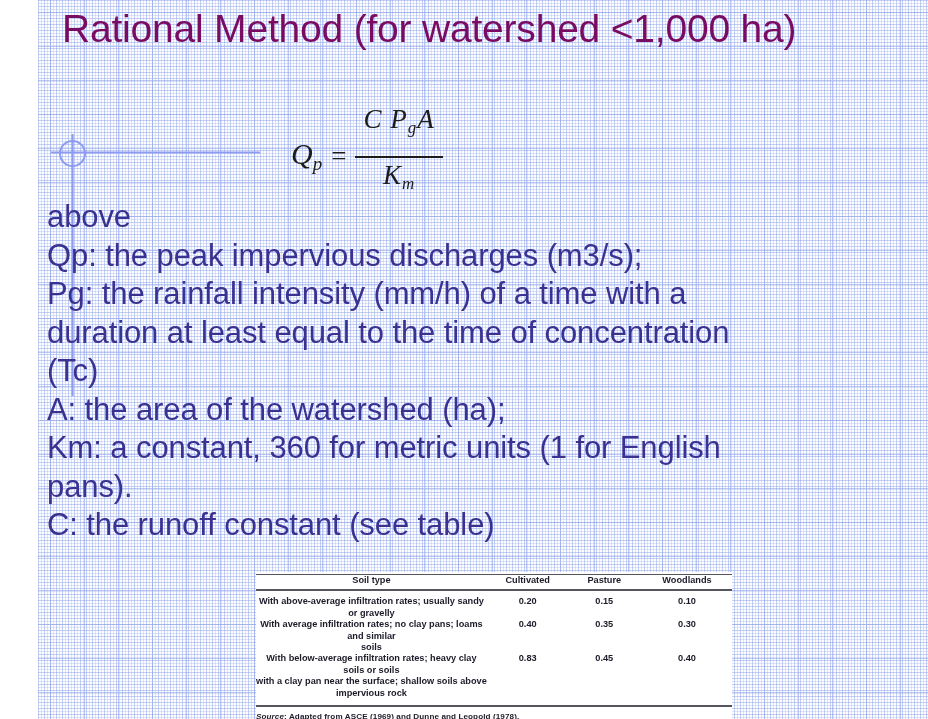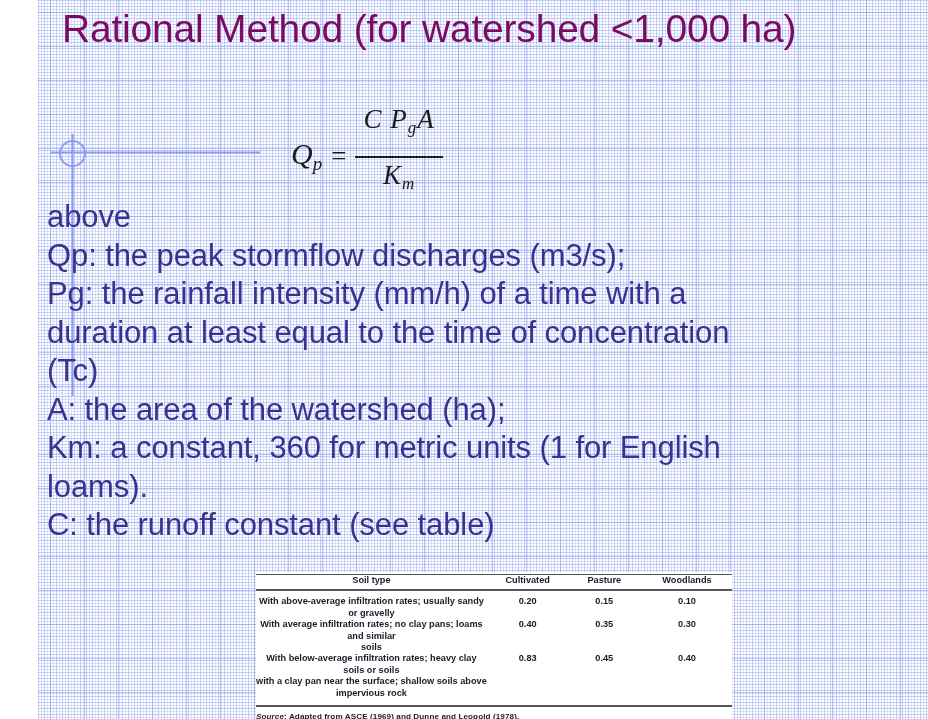--- a/index.html
+++ b/index.html
@@ -220,27 +220,27 @@
       <span class="eq-eq">=</span>
       <span class="eq-frac">
         <div class="eq-num"><span>C P</span><span class="sub">g</span><span>A</span></div>
         <div class="eq-den"><span>K</span><span class="sub">m</span></div>
       </span>
     </div>
   </div>
 
   <div id="body-text">
     <div class="line">above</div>
-    <div class="line">Qp: the peak stormflow discharges (m3/s);</div>
+    <div class="line">Qp: the peak impervious discharges (m3/s);</div>
     <div class="line">Pg: the rainfall intensity (mm/h) of a time with a</div>
     <div class="line">duration at least equal to the time of concentration</div>
     <div class="line">(Tc)</div>
     <div class="line">A: the area of the watershed (ha);</div>
     <div class="line">Km: a constant, 360 for metric units (1 for English</div>
-    <div class="line">loams).</div>
+    <div class="line">pans).</div>
     <div class="line">C: the runoff constant (see table)</div>
   </div>
 
   <div id="runoff-table">
 
     <div class="tbl-rule-top"></div>
 
     <table>
       <colgroup>
         <col class="col-soil">

